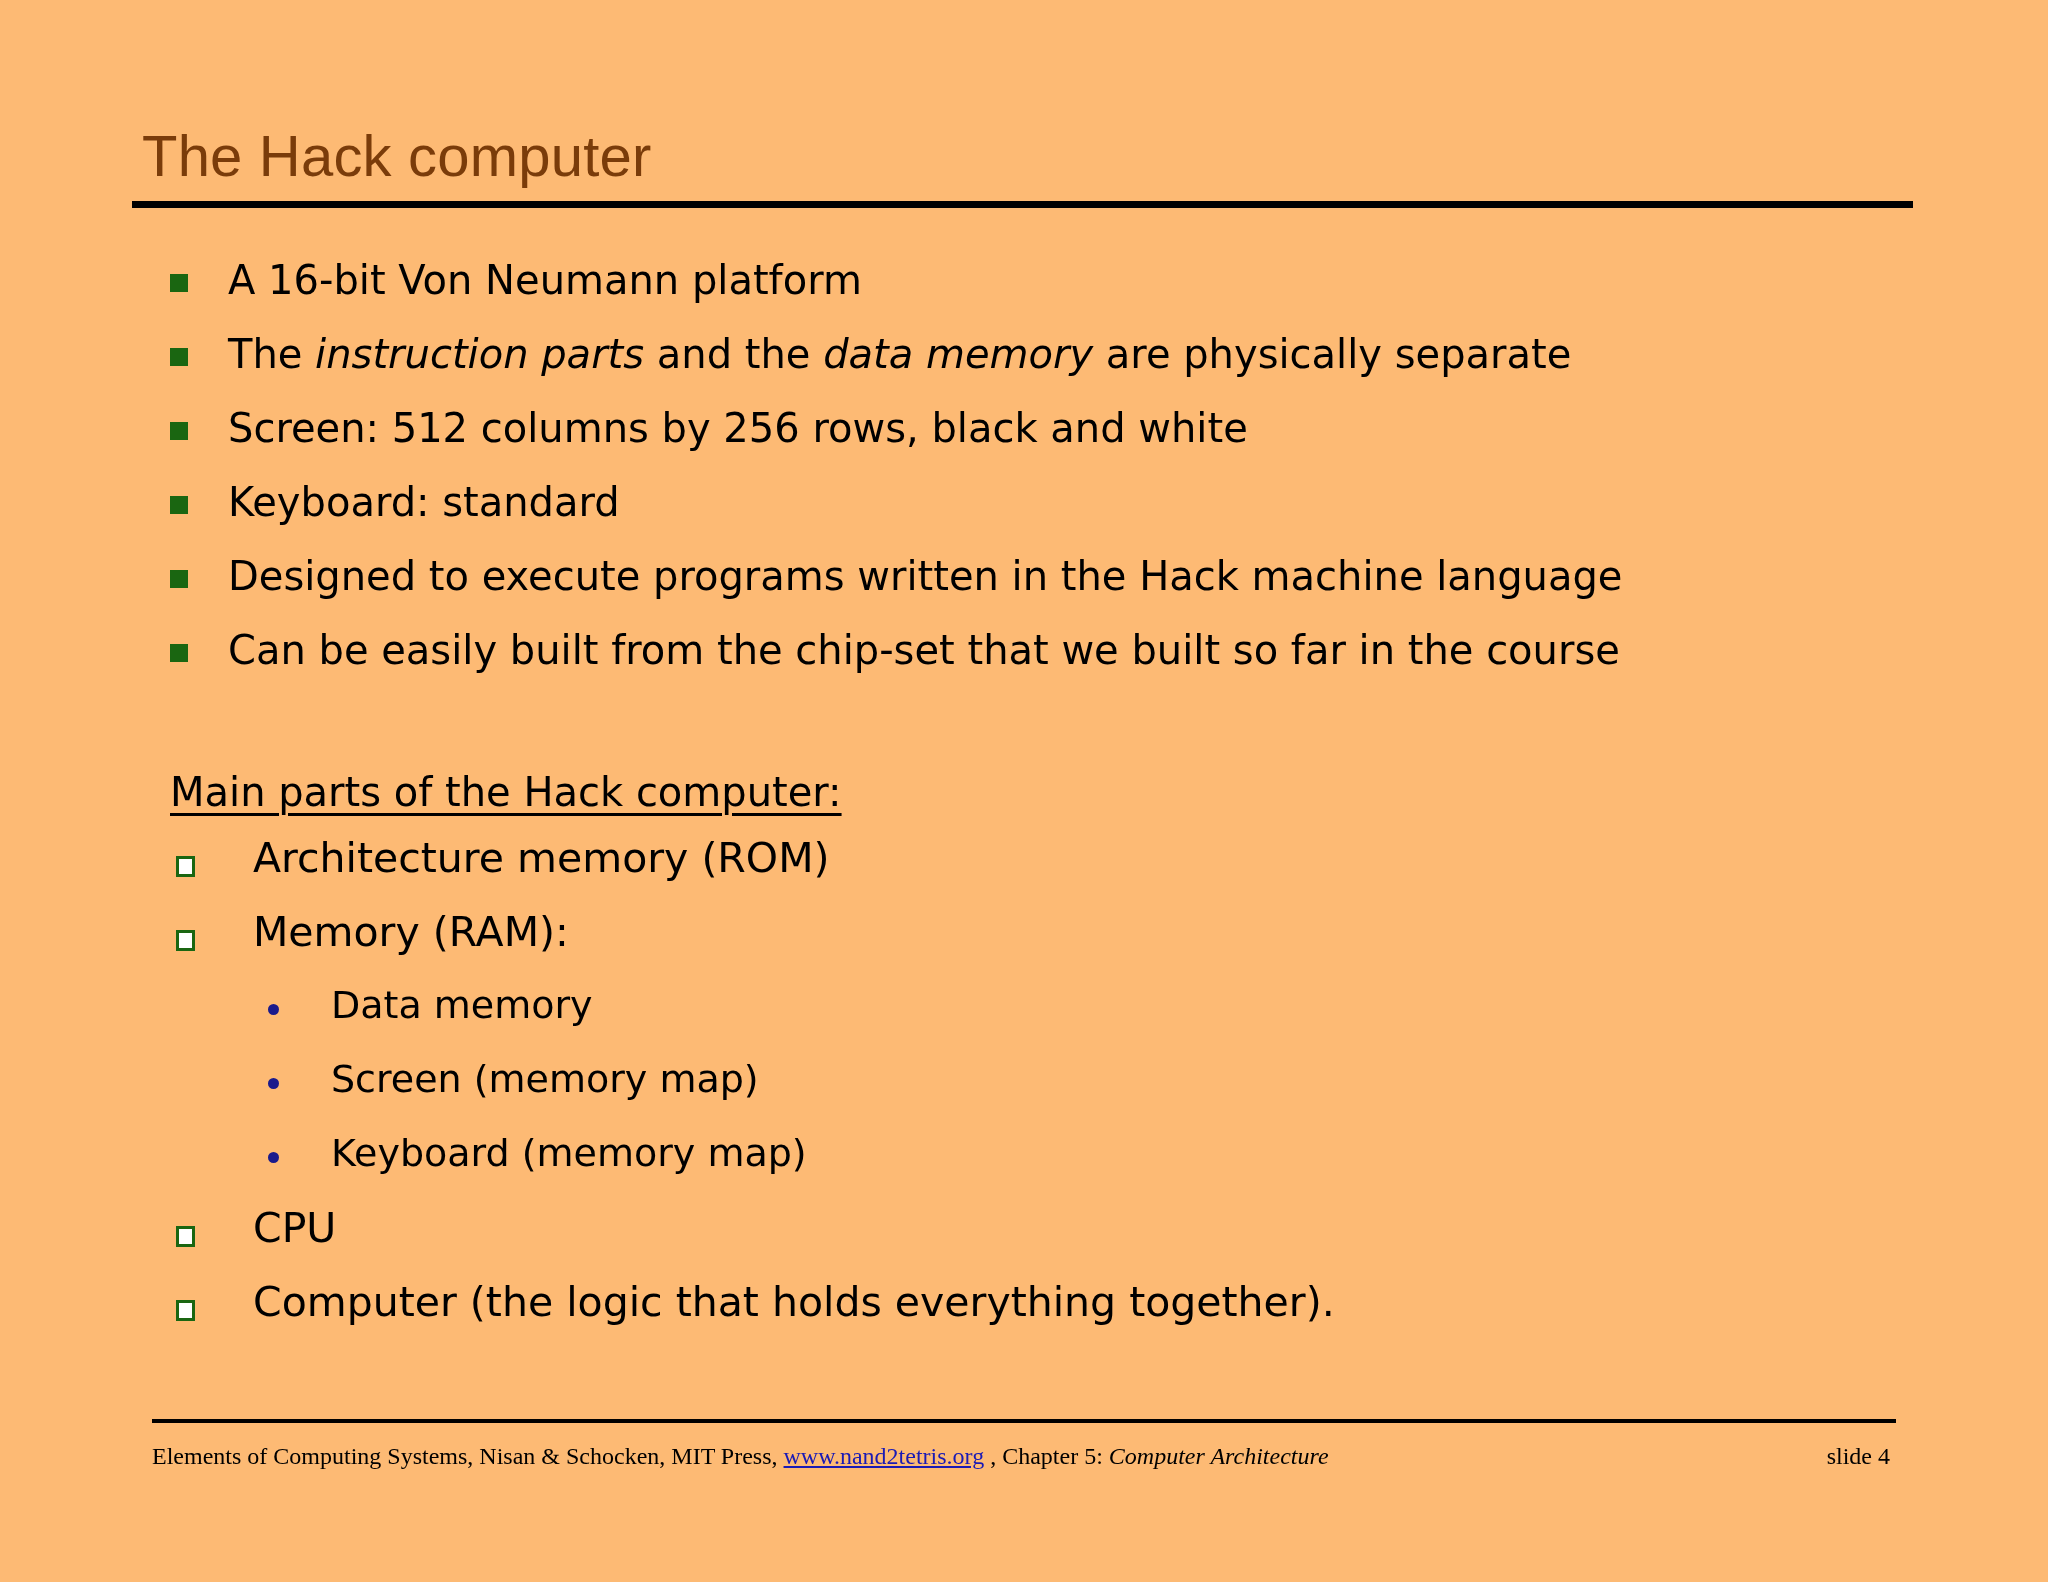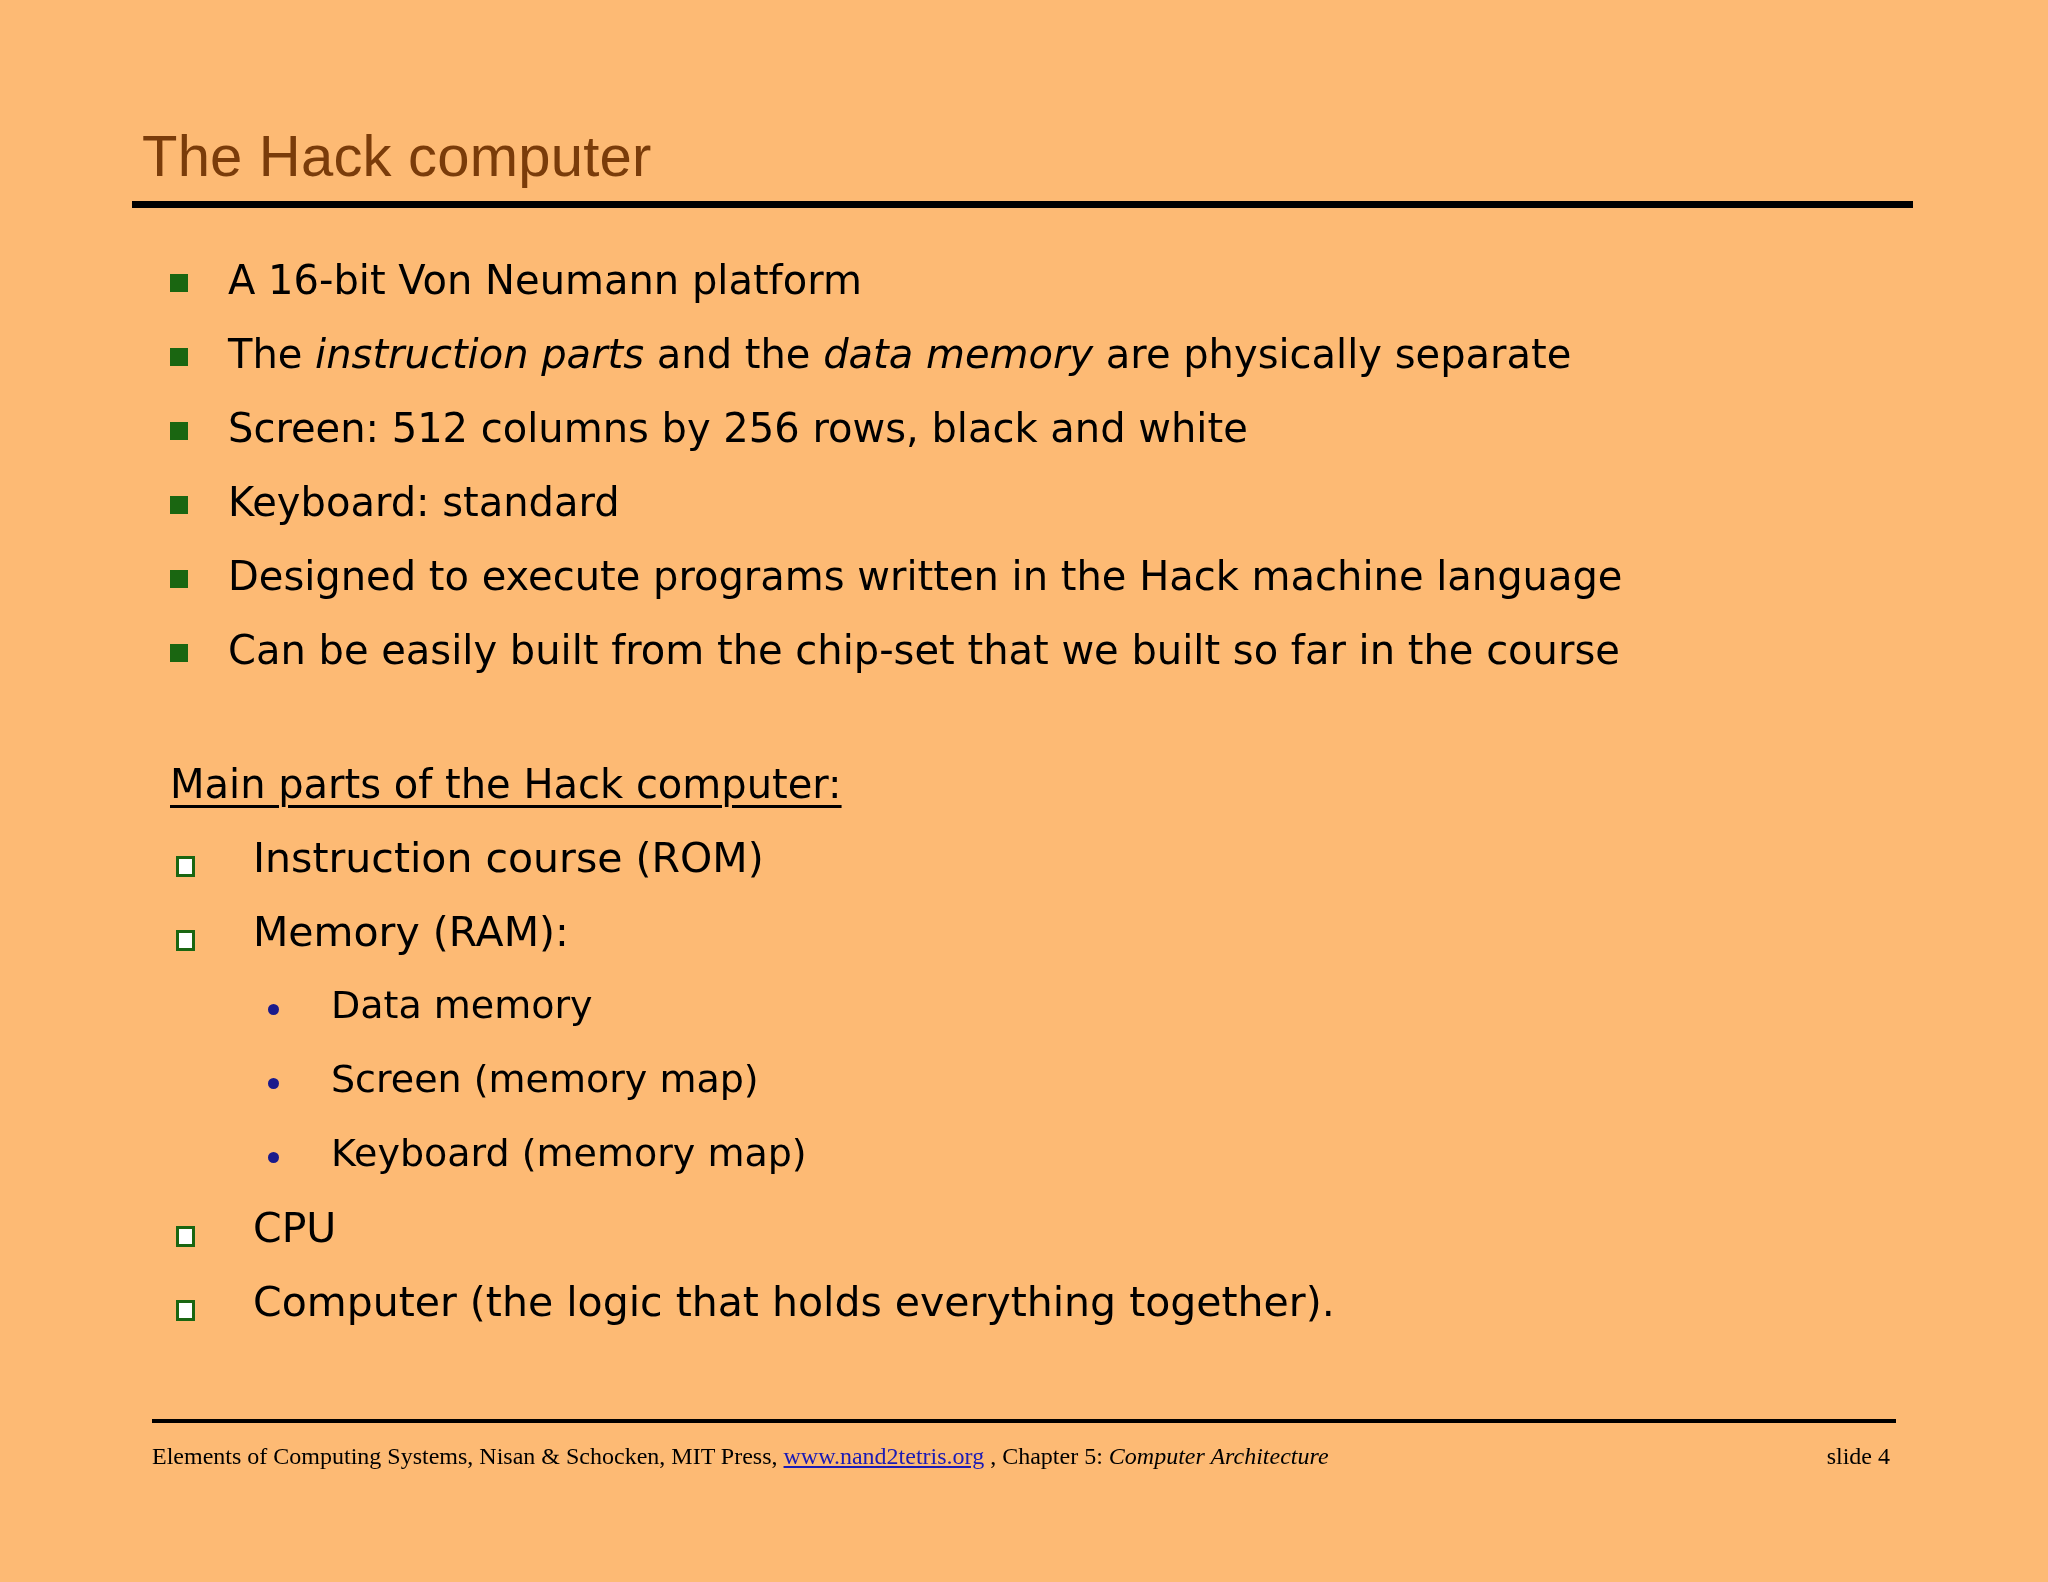--- a/index.html
+++ b/index.html
@@ -104,21 +104,21 @@
   .heading {
     padding-left: 170px;
     margin-top: 60px;
     height: 74px;
   }
   .heading .txt {
     font-size: 40px;
     text-decoration: underline;
     text-underline-offset: 7px;
     text-decoration-thickness: 3px;
-    margin-top: 8px;
+    margin-top: 16px;
     white-space: nowrap;
   }
 
   
   .lvl2 {
     padding-left: 176px;
     height: 74px;
   }
   .lvl2 .txt {
     font-size: 41px;
@@ -212,21 +212,21 @@
       <span class="bullet-l1"></span>
       <span class="txt">Can be easily built from the chip-set that we built so far in the course</span>
     </div>
 
     <div class="row heading">
       <span class="txt">Main parts of the Hack computer:</span>
     </div>
 
     <div class="row lvl2">
       <span class="bullet-l2"></span>
-      <span class="txt">Instruction course (ROM)</span>
+      <span class="txt">Architecture memory (ROM)</span>
     </div>
 
     <div class="row lvl2">
       <span class="bullet-l2"></span>
       <span class="txt">Memory (RAM):</span>
     </div>
 
     <div class="row lvl3">
       <span class="bullet-l3"></span>
       <span class="txt">Data memory</span>

